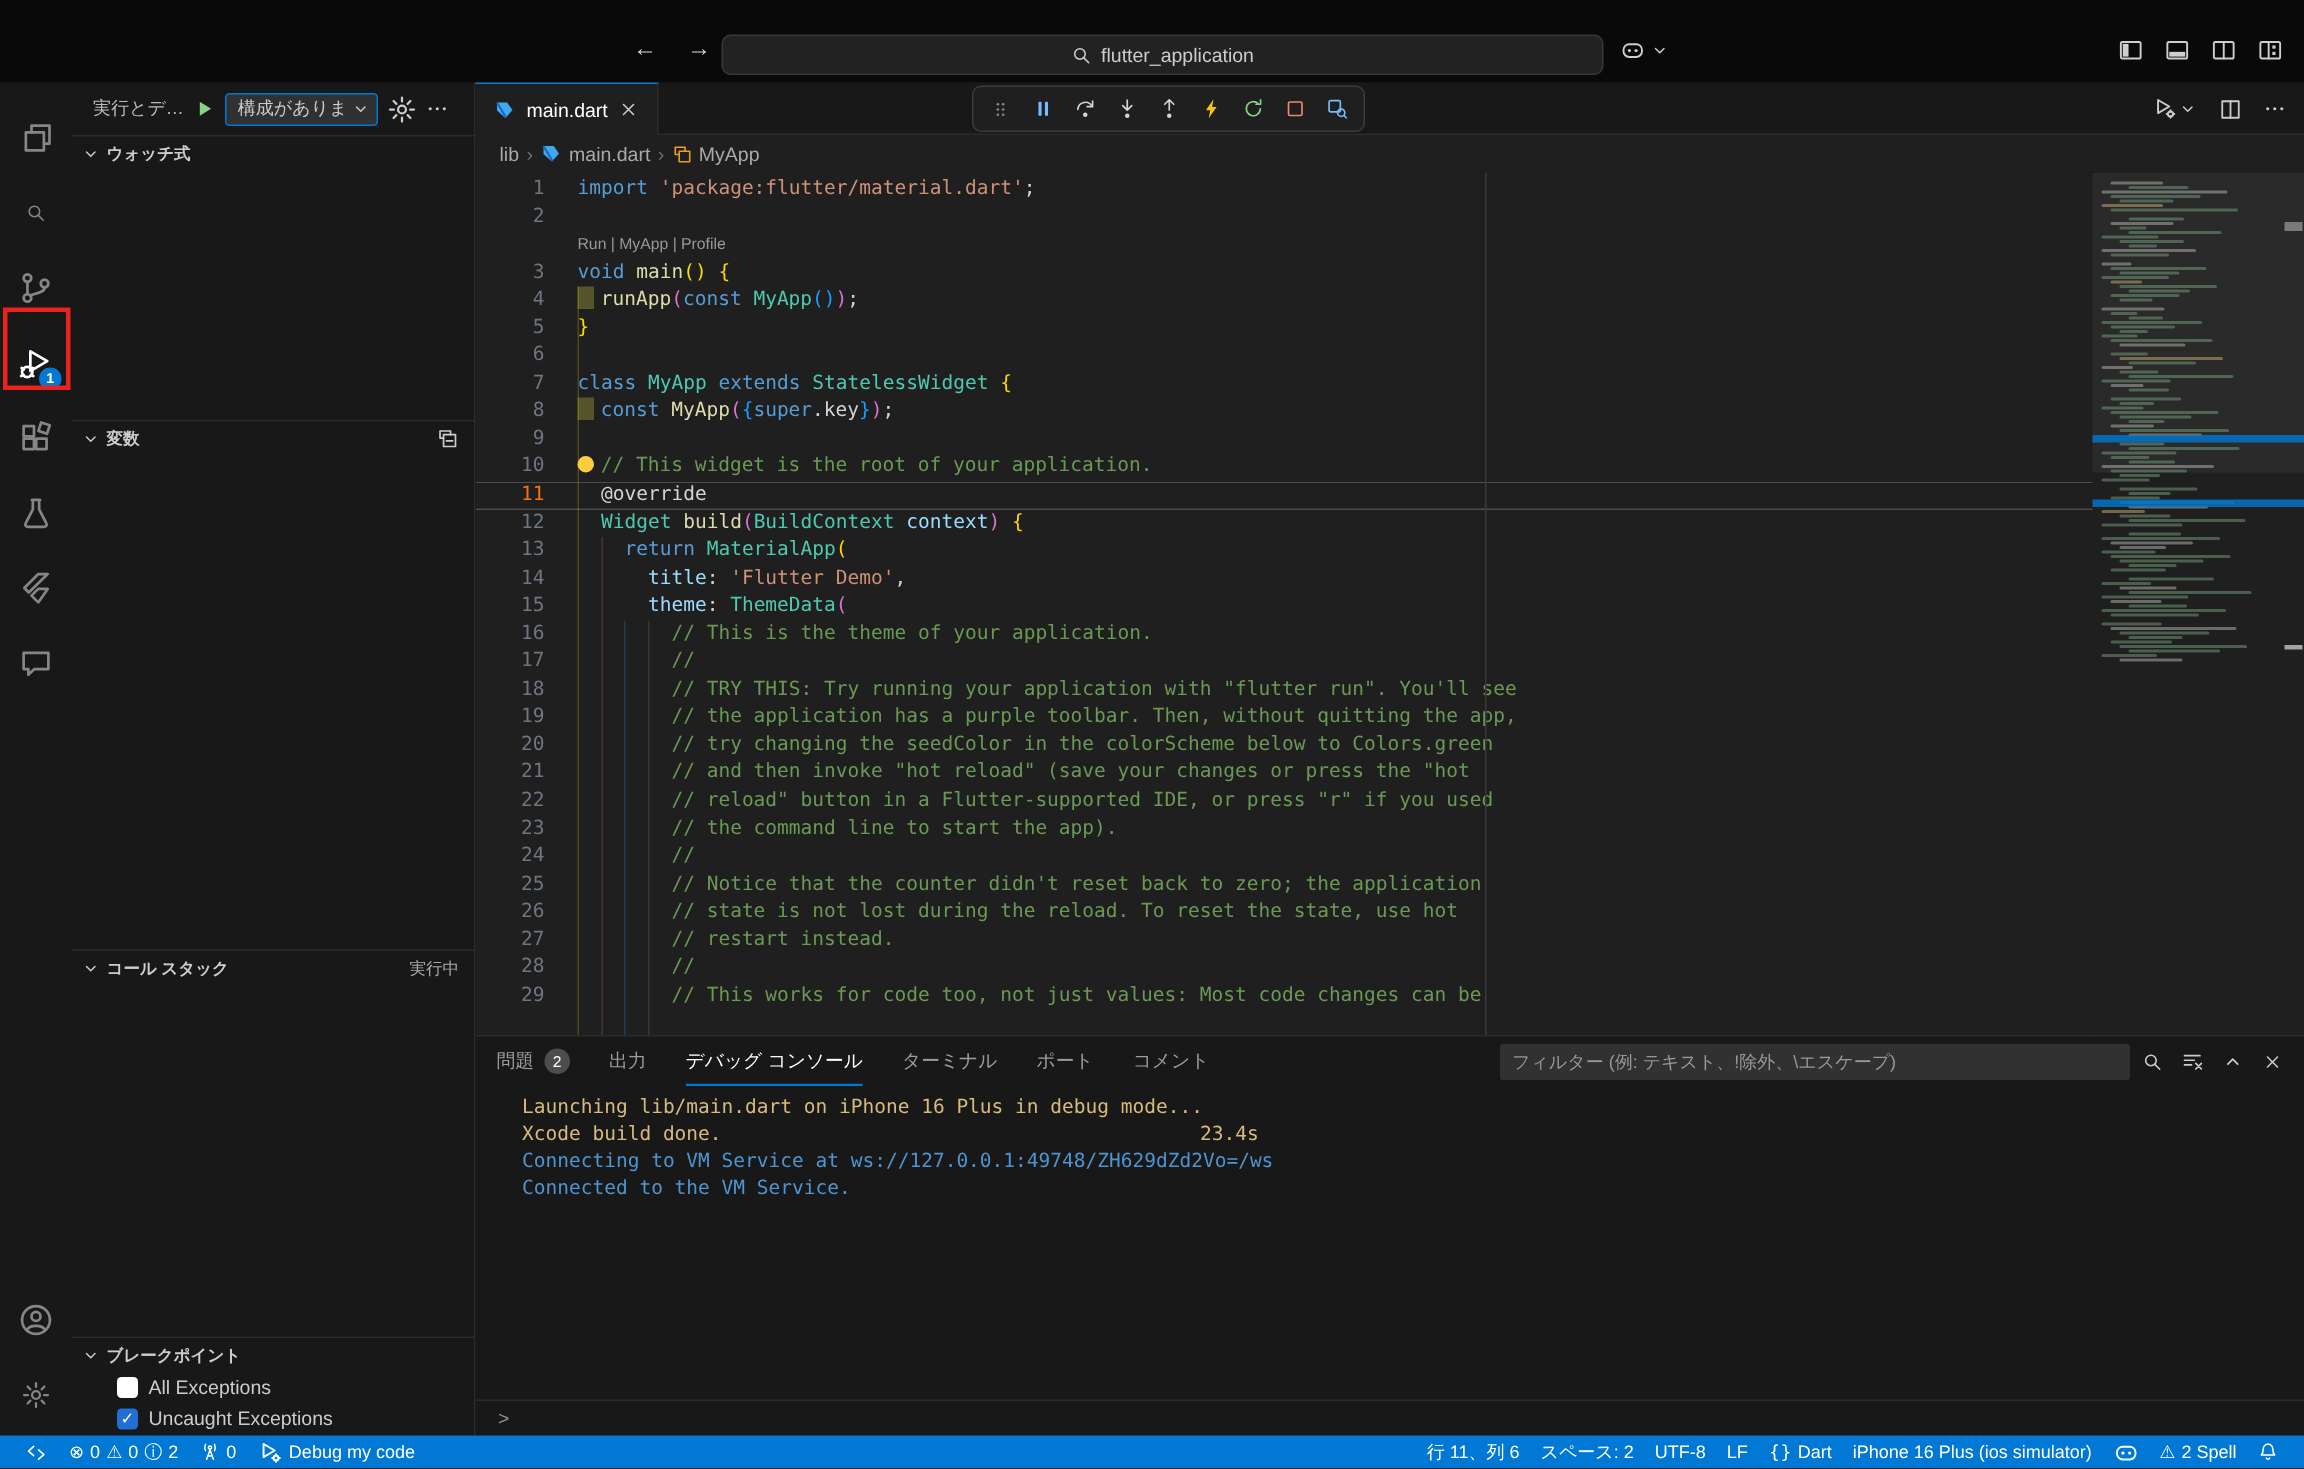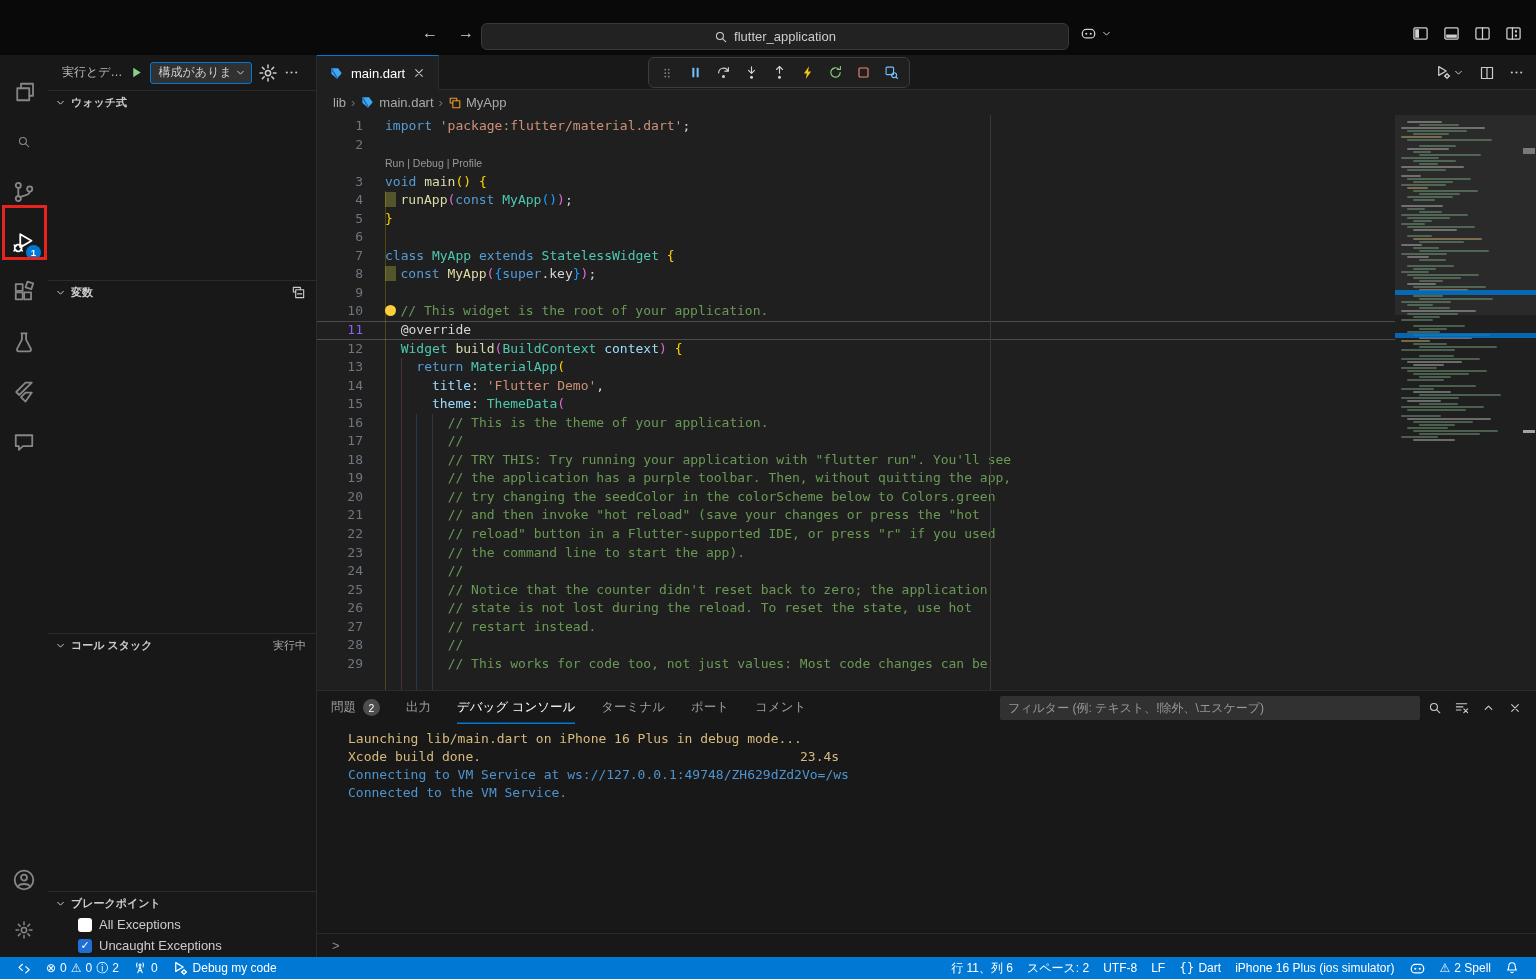--- a/index.html
+++ b/index.html
@@ -59,21 +59,21 @@
   .editor-actions { position:absolute; right:12px; top:0; height:35px; display:flex; align-items:center; gap:14px; color:#cccccc; }
   .breadcrumb { height:25px; flex:none; background:#1f1f1f; display:flex; align-items:center; gap:5px; padding-left:16px; color:#a9a9a9; font-size:13px; }
   .bc-sep { color:#6e6e6e; }
   .bc-item { display:flex; align-items:center; gap:4px; }
 
   .editor { position:relative; flex:1; background:#1f1f1f; overflow:hidden;
     font-family:"DejaVu Sans Mono","Liberation Mono",monospace; font-size:13px; }
   .code-row { position:relative; height:18.55px; line-height:18.55px; white-space:pre; }
   .code-row.cur { box-shadow: inset 0 1px 0 rgba(150,150,150,.38), inset 0 -1px 0 rgba(150,150,150,.38); }
   .gut { display:inline-block; width:46px; text-align:right; color:#6e7681; vertical-align:top; }
-  .code-row.cur .gut { color:#8b5cf6; }
+  .code-row.cur .gut { color:#f97316; }
   .ct { display:inline-block; padding-left:22px; vertical-align:top; }
   .lens-row { height:18.55px; line-height:18.55px; }
   .lens { display:inline-block; padding-left:68px; font-family:"Liberation Sans",sans-serif; font-size:10.5px; color:#999999; }
   .tk-kw{color:#569cd6}.tk-fn{color:#dcdcaa}.tk-cls{color:#4ec9b0}.tk-str{color:#ce9178}
   .tk-cmt{color:#6a9955}.tk-prop{color:#9cdcfe}.tk-pun{color:#d4d4d4}
   .tk-b1{color:#ffd700}.tk-b2{color:#da70d6}.tk-b3{color:#179fff}
   .mark { display:inline-block; width:11px; height:15px; background:#55552c; margin:0 4.5px 0 0; vertical-align:-3px; }
   .bulb { display:inline-block; width:11px; height:11px; border-radius:50%; background:#ffce3a; margin-right:4.5px; vertical-align:-1px; }
   .ruler-line { position:absolute; top:0; bottom:0; left:673px; width:1px; background:#3a3a3a; }
   .iguide { position:absolute; width:1px; }
@@ -486,21 +486,21 @@
                 <path d="M5.5 8 H2.5 V2.5 H10 v3" stroke="#ee9d28"></path>
               </svg>
             </span>
             <span>MyApp</span>
           </span>
         </div>
       <div class="editor" id="editor">
           <div style="height:2px"></div>
           <div class="code-row "><span class="gut">1</span><span class="ct"><span class="tk-kw">import</span><span class="tk-pun"> </span><span class="tk-str">'package:flutter/material.dart'</span><span class="tk-pun">;</span></span></div>
           <div class="code-row "><span class="gut">2</span><span class="ct"></span></div>
-          <div class="lens-row"><span class="lens">Run | Debug | Profile</span></div>
+          <div class="lens-row"><span class="lens">Run | MyApp | Profile</span></div>
           <div class="code-row "><span class="gut">3</span><span class="ct"><span class="tk-kw">void</span><span class="tk-pun"> </span><span class="tk-fn">main</span><span class="tk-b1">() {</span></span></div>
           <div class="code-row "><span class="gut">4</span><span class="ct"><span class="mark"></span><span class="tk-fn">runApp</span><span class="tk-b2">(</span><span class="tk-kw">const</span><span class="tk-pun"> </span><span class="tk-cls">MyApp</span><span class="tk-b3">()</span><span class="tk-b2">)</span><span class="tk-pun">;</span></span></div>
           <div class="code-row "><span class="gut">5</span><span class="ct"><span class="tk-b1">}</span></span></div>
           <div class="code-row "><span class="gut">6</span><span class="ct"></span></div>
           <div class="code-row "><span class="gut">7</span><span class="ct"><span class="tk-kw">class</span><span class="tk-pun"> </span><span class="tk-cls">MyApp</span><span class="tk-kw"> extends</span><span class="tk-cls"> StatelessWidget</span><span class="tk-b1"> {</span></span></div>
           <div class="code-row "><span class="gut">8</span><span class="ct"><span class="mark"></span><span class="tk-kw">const</span><span class="tk-pun"> </span><span class="tk-fn">MyApp</span><span class="tk-b2">(</span><span class="tk-b3">{</span><span class="tk-kw">super</span><span class="tk-pun">.key</span><span class="tk-b3">}</span><span class="tk-b2">)</span><span class="tk-pun">;</span></span></div>
           <div class="code-row "><span class="gut">9</span><span class="ct"></span></div>
           <div class="code-row "><span class="gut">10</span><span class="ct"><span class="bulb"></span><span class="tk-cmt">// This widget is the root of your application.</span></span></div>
           <div class="code-row cur"><span class="gut">11</span><span class="ct"><span class="tk-pun">  @override</span></span></div>
           <div class="code-row "><span class="gut">12</span><span class="ct"><span class="tk-pun">  </span><span class="tk-cls">Widget</span><span class="tk-pun"> </span><span class="tk-fn">build</span><span class="tk-b2">(</span><span class="tk-cls">BuildContext</span><span class="tk-pun"> </span><span class="tk-prop">context</span><span class="tk-b2">)</span><span class="tk-pun"> </span><span class="tk-b1">{</span></span></div>

